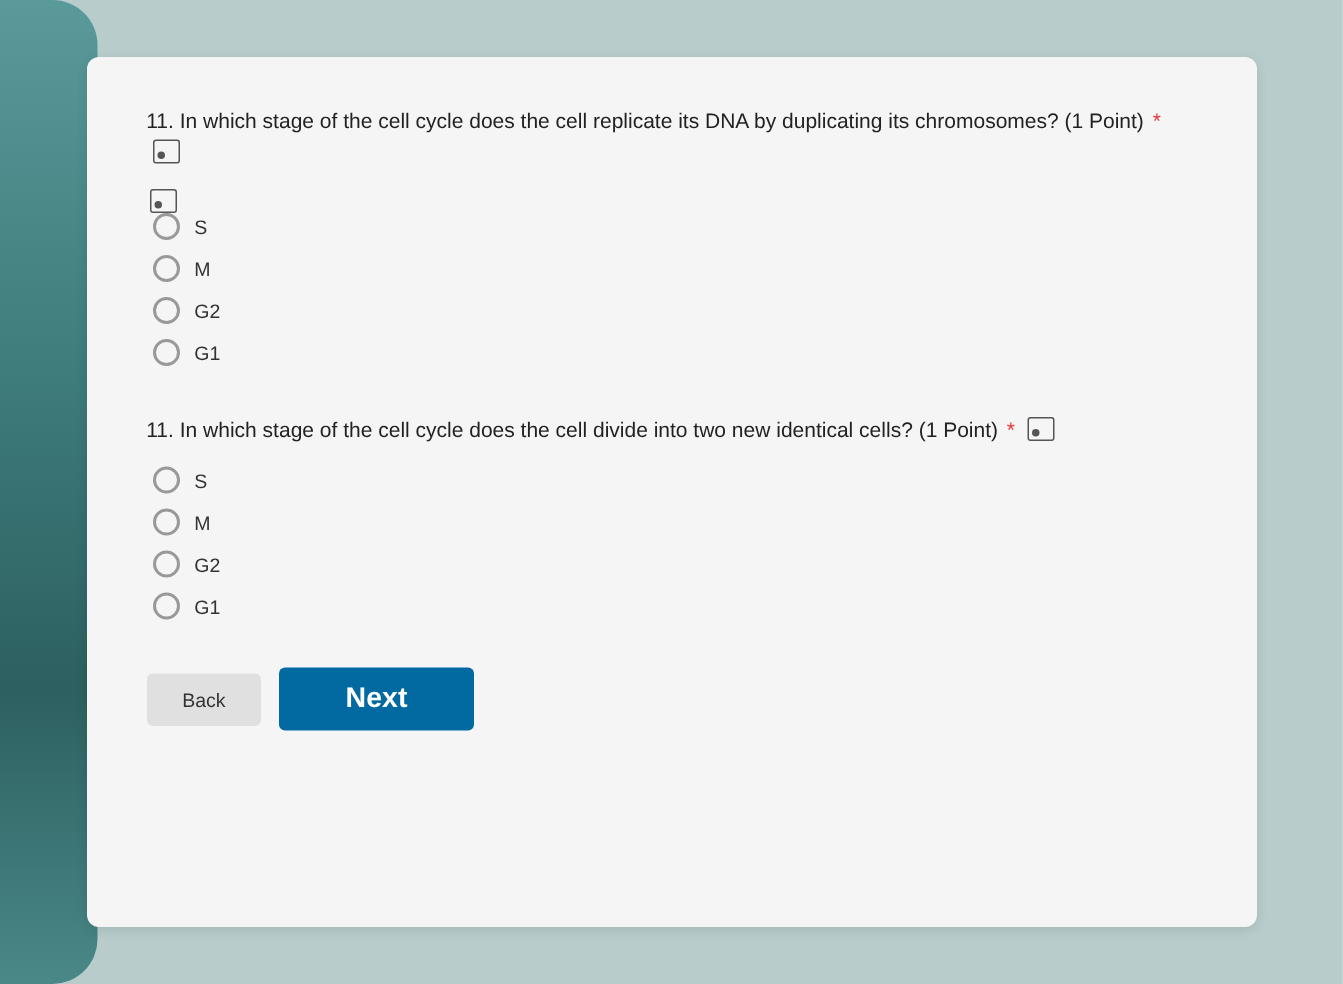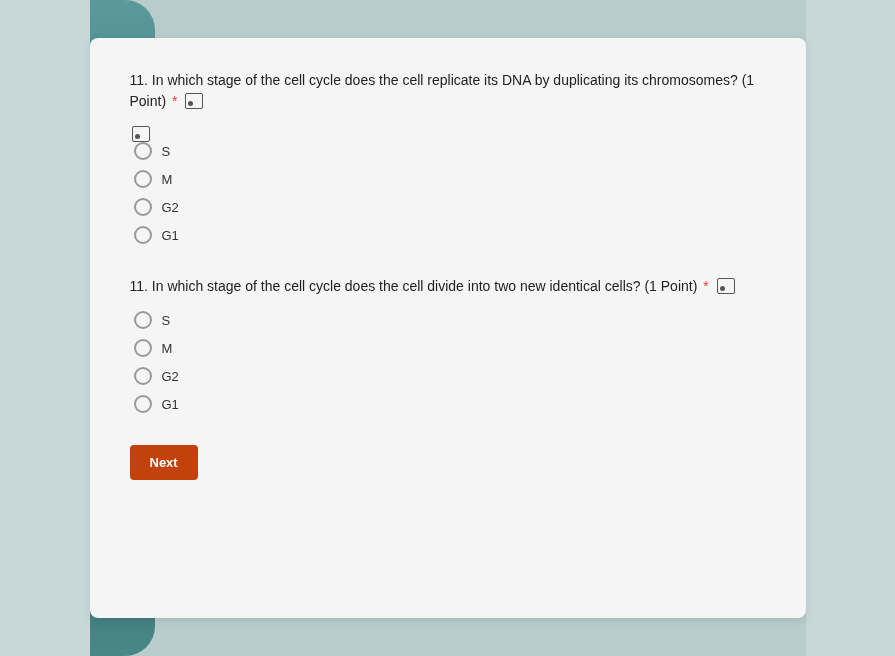--- a/index.html
+++ b/index.html
@@ -9,21 +9,21 @@
       background-color: #c8d8d8;
       width: 895px;
       height: 656px;
       display: flex;
       align-items: center;
       justify-content: center;
       overflow: hidden;
     }
 
     .page-wrapper {
-      width: 716px;
+      width: 895px;
       height: 656px;
       background-color: #b8cccc;
       display: flex;
       align-items: center;
       justify-content: center;
       position: relative;
     }
 
     
     .left-decoration {
@@ -154,25 +154,25 @@
       border: none;
       border-radius: 4px;
       padding: 10px 24px;
       font-size: 13px;
       color: #333;
       cursor: pointer;
       font-weight: 400;
     }
 
     .btn-next {
-      background: #c2410c;
+      background: #0369a1;
       border: none;
       border-radius: 4px;
-      padding: 10px 20px;
-      font-size: 13px;
+      padding: 10px 44px;
+      font-size: 19px;
       color: #ffffff;
       cursor: pointer;
       font-weight: 600;
     }
   </style>
 </head>
 <body>
 
 <div class="page-wrapper">
   <div class="left-decoration"></div>
@@ -228,17 +228,18 @@
           <span class="option-label">G2</span>
         </li>
         <li class="option-item">
           <div class="radio-circle"></div>
           <span class="option-label">G1</span>
         </li>
       </ul>
     </div>
 
     <div class="button-row">
+      <button class="btn-back">Back</button>
       <button class="btn-next">Next</button>
     </div>
 
   </div>
 </div>
 
 </body></html>

